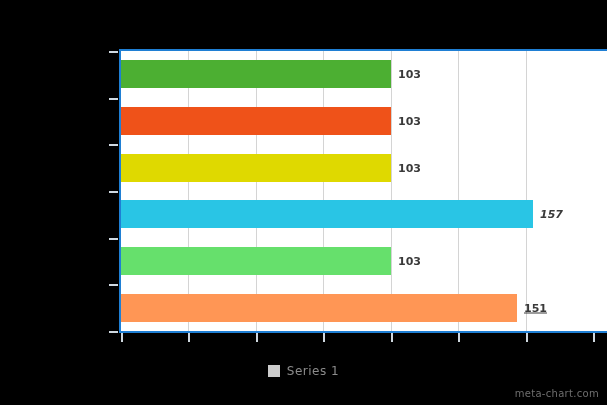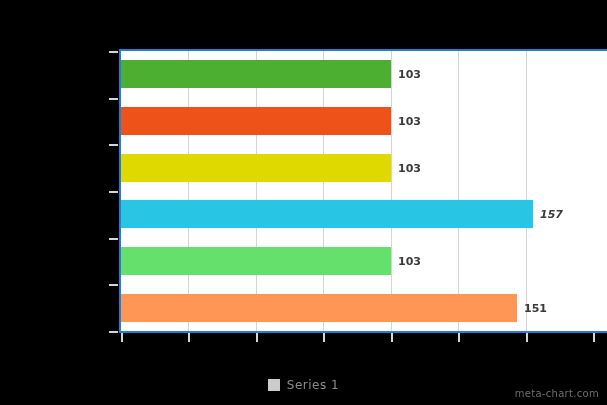--- a/index.html
+++ b/index.html
@@ -88,21 +88,20 @@
 
   
   #legend {
     position: absolute;
     left: 0;
     top: 364px;
     width: 607px;
     display: flex;
     justify-content: center;
     align-items: center;
-    margin-top: 14px;
   }
   #legend-item {
     display: flex;
     align-items: center;
     gap: 7px;
   }
   #legend-swatch {
     width: 12px;
     height: 12px;
     background: #cccccc;
@@ -157,21 +156,21 @@
           <div class="bar-row" style="top: 149px; width: 472px; font-style: italic;">
             <div class="bar" style="width: 412px; background: rgb(41, 197, 229);"></div>
             <span class="bar-label" style="left: 419px; color: rgb(58, 58, 58);">157</span>
           </div>
           <div class="bar-row" style="top: 196px; width: 472px;">
             <div class="bar" style="width: 270px; background: rgb(102, 224, 108);"></div>
             <span class="bar-label" style="left: 277px; color: rgb(58, 58, 58);">103</span>
           </div>
           <div class="bar-row" style="top: 243px; width: 472px;">
             <div class="bar" style="width: 396px; background: rgb(255, 150, 85);"></div>
-            <span class="bar-label" style="left: 403px; color: rgb(58, 58, 58);">151</span>
+            <span class="bar-label" style="left: 403px; color: rgb(58, 58, 58); text-decoration: underline;">151</span>
           </div>
         </div>
     </div>
   </div>
 
   <div id="yticks">
       <div class="ytick" style="left: 109px; top: 51px; background: rgb(207, 216, 224);"></div>
       <div class="ytick" style="left: 109px; top: 98px; background: rgb(207, 216, 224);"></div>
       <div class="ytick" style="left: 109px; top: 144px; background: rgb(207, 216, 224);"></div>
       <div class="ytick" style="left: 109px; top: 191px; background: rgb(207, 216, 224);"></div>

